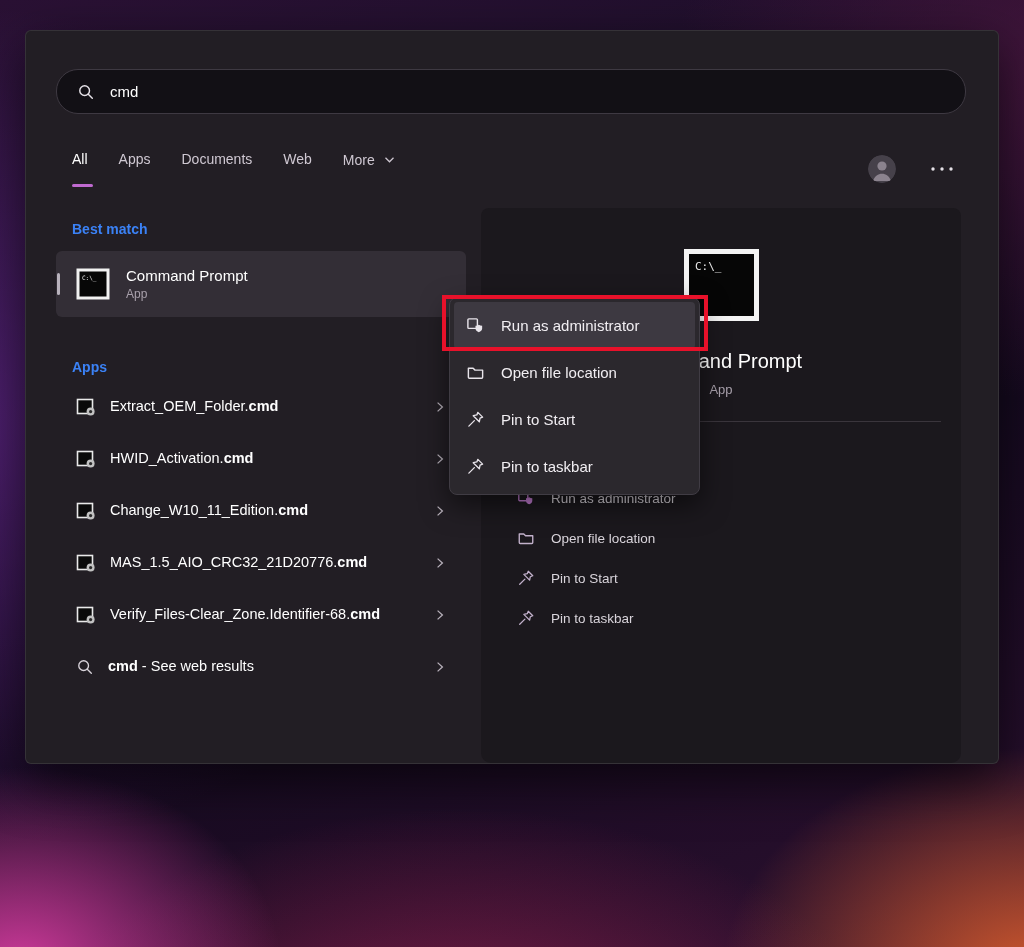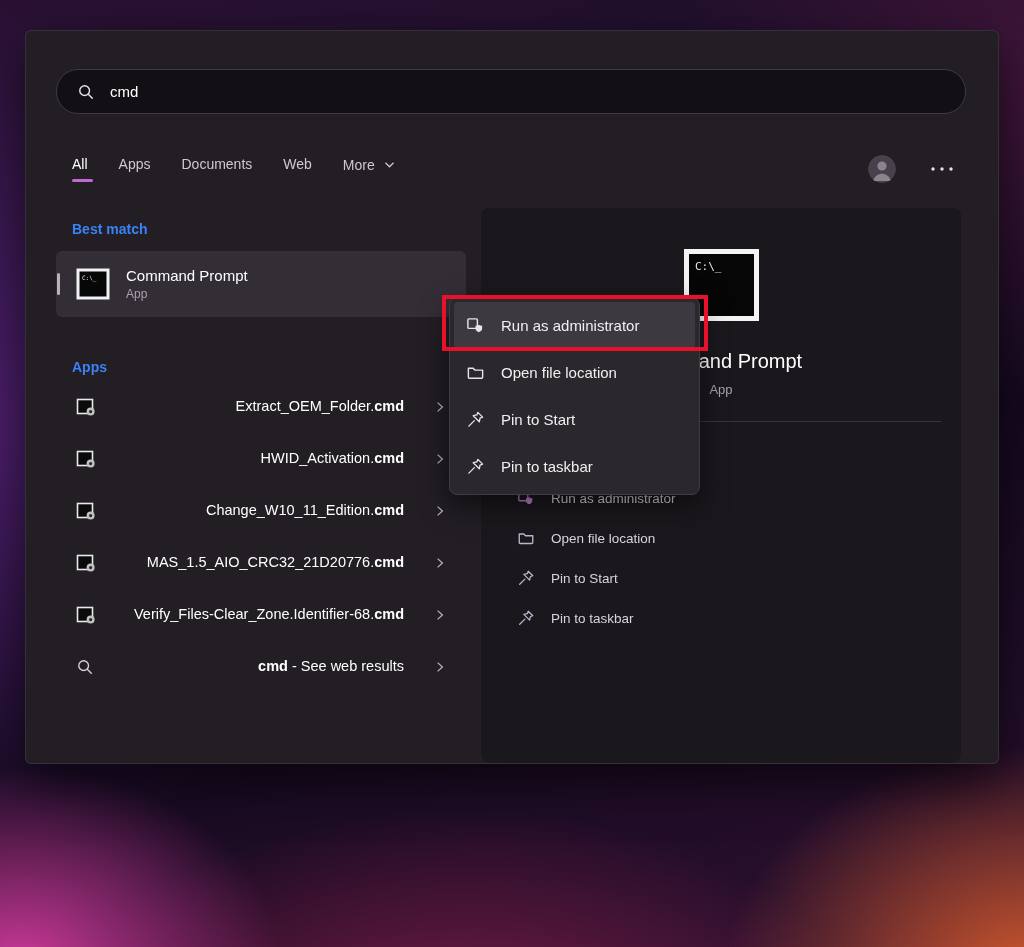--- a/index.html
+++ b/index.html
@@ -29,21 +29,21 @@
   .search-input{
     flex:1;background:transparent;border:none;outline:none;color:#fff;
     font-size:15px;font-family:inherit;
   }
   
   .tabs-row{
     position:absolute;left:46px;top:118px;right:44px;height:40px;
     display:flex;align-items:center;
   }
   .tabs{display:flex;gap:31px;align-items:center;}
-  .tab{position:relative;font-size:14px;color:#cfc8d2;cursor:pointer;padding-bottom:10px;}
+  .tab{position:relative;font-size:14px;color:#cfc8d2;cursor:pointer;padding-bottom:20px;}
   .tab.active{color:#fff;}
   .tab-underline{
     position:absolute;left:0;bottom:0;width:21px;height:3px;border-radius:2px;background:#c06ad0;
   }
   .tab .chev{margin-left:5px;vertical-align:1px;}
   .tabs-right{margin-left:auto;display:flex;align-items:center;gap:34px;}
   .avatar{width:28px;height:28px;border-radius:50%;overflow:hidden;}
   
   .right-panel{
     position:absolute;left:455px;top:177px;width:480px;bottom:0;
@@ -64,21 +64,21 @@
     position:absolute;left:1px;top:22px;width:3px;height:22px;border-radius:2px;background:#b8b2bc;
   }
   .best-texts{display:flex;flex-direction:column;gap:3px;}
   .best-title{font-size:15px;color:#fff;}
   .best-sub{font-size:12px;color:#a8a0ab;}
   
   .app-row{
     display:flex;align-items:center;min-height:52px;padding:6px 10px 6px 20px;gap:14px;
     border-radius:4px;cursor:pointer;
   }
-  .app-name{flex:1;font-size:14.5px;color:#fff;line-height:1.35;overflow-wrap:anywhere;padding-right:14px;text-align:right;}
+  .app-name{flex:1;font-size:14.5px;color:#fff;line-height:1.35;overflow-wrap:anywhere;padding-right:14px;}
   .app-name b{font-weight:700;}
   .row-chevron{flex:0 0 auto;margin-right:8px;display:flex;}
   
   .context-menu{
     position:absolute;left:423px;top:266px;width:251px;
     background:#2b282d;border:1px solid #403c44;border-radius:8px;
     box-shadow:0 10px 28px rgba(0,0,0,.55);padding:4px;z-index:50;
   }
   .menu-item{
     display:flex;align-items:center;gap:16px;height:47px;padding:0 12px;border-radius:4px;

